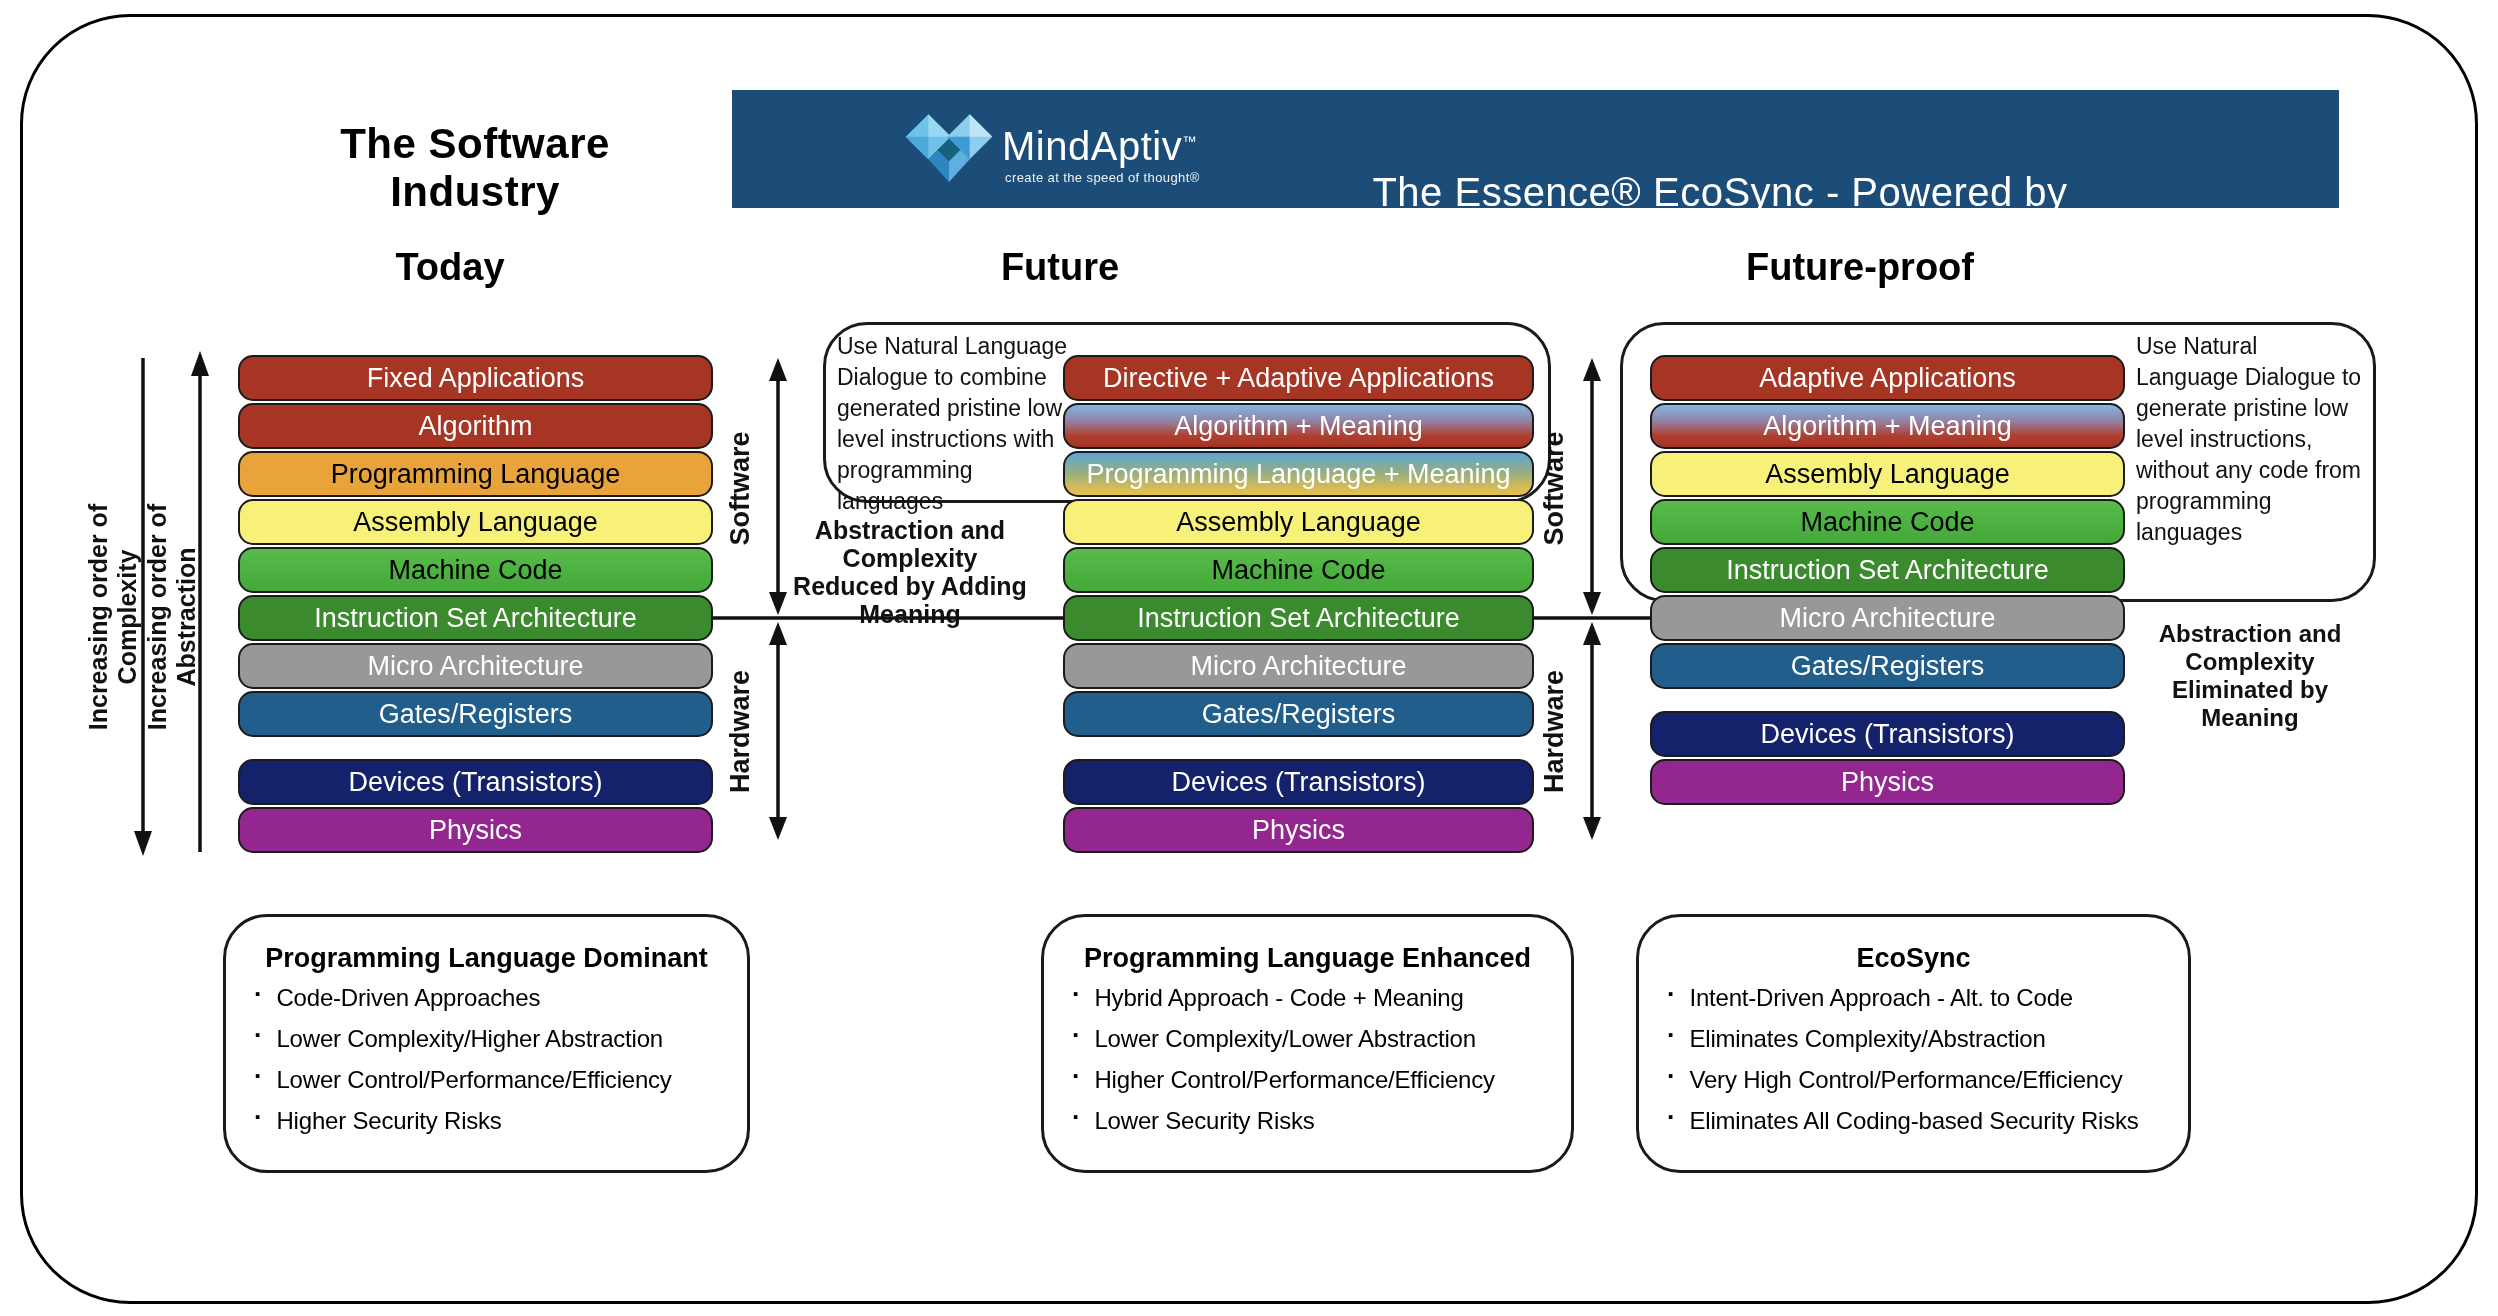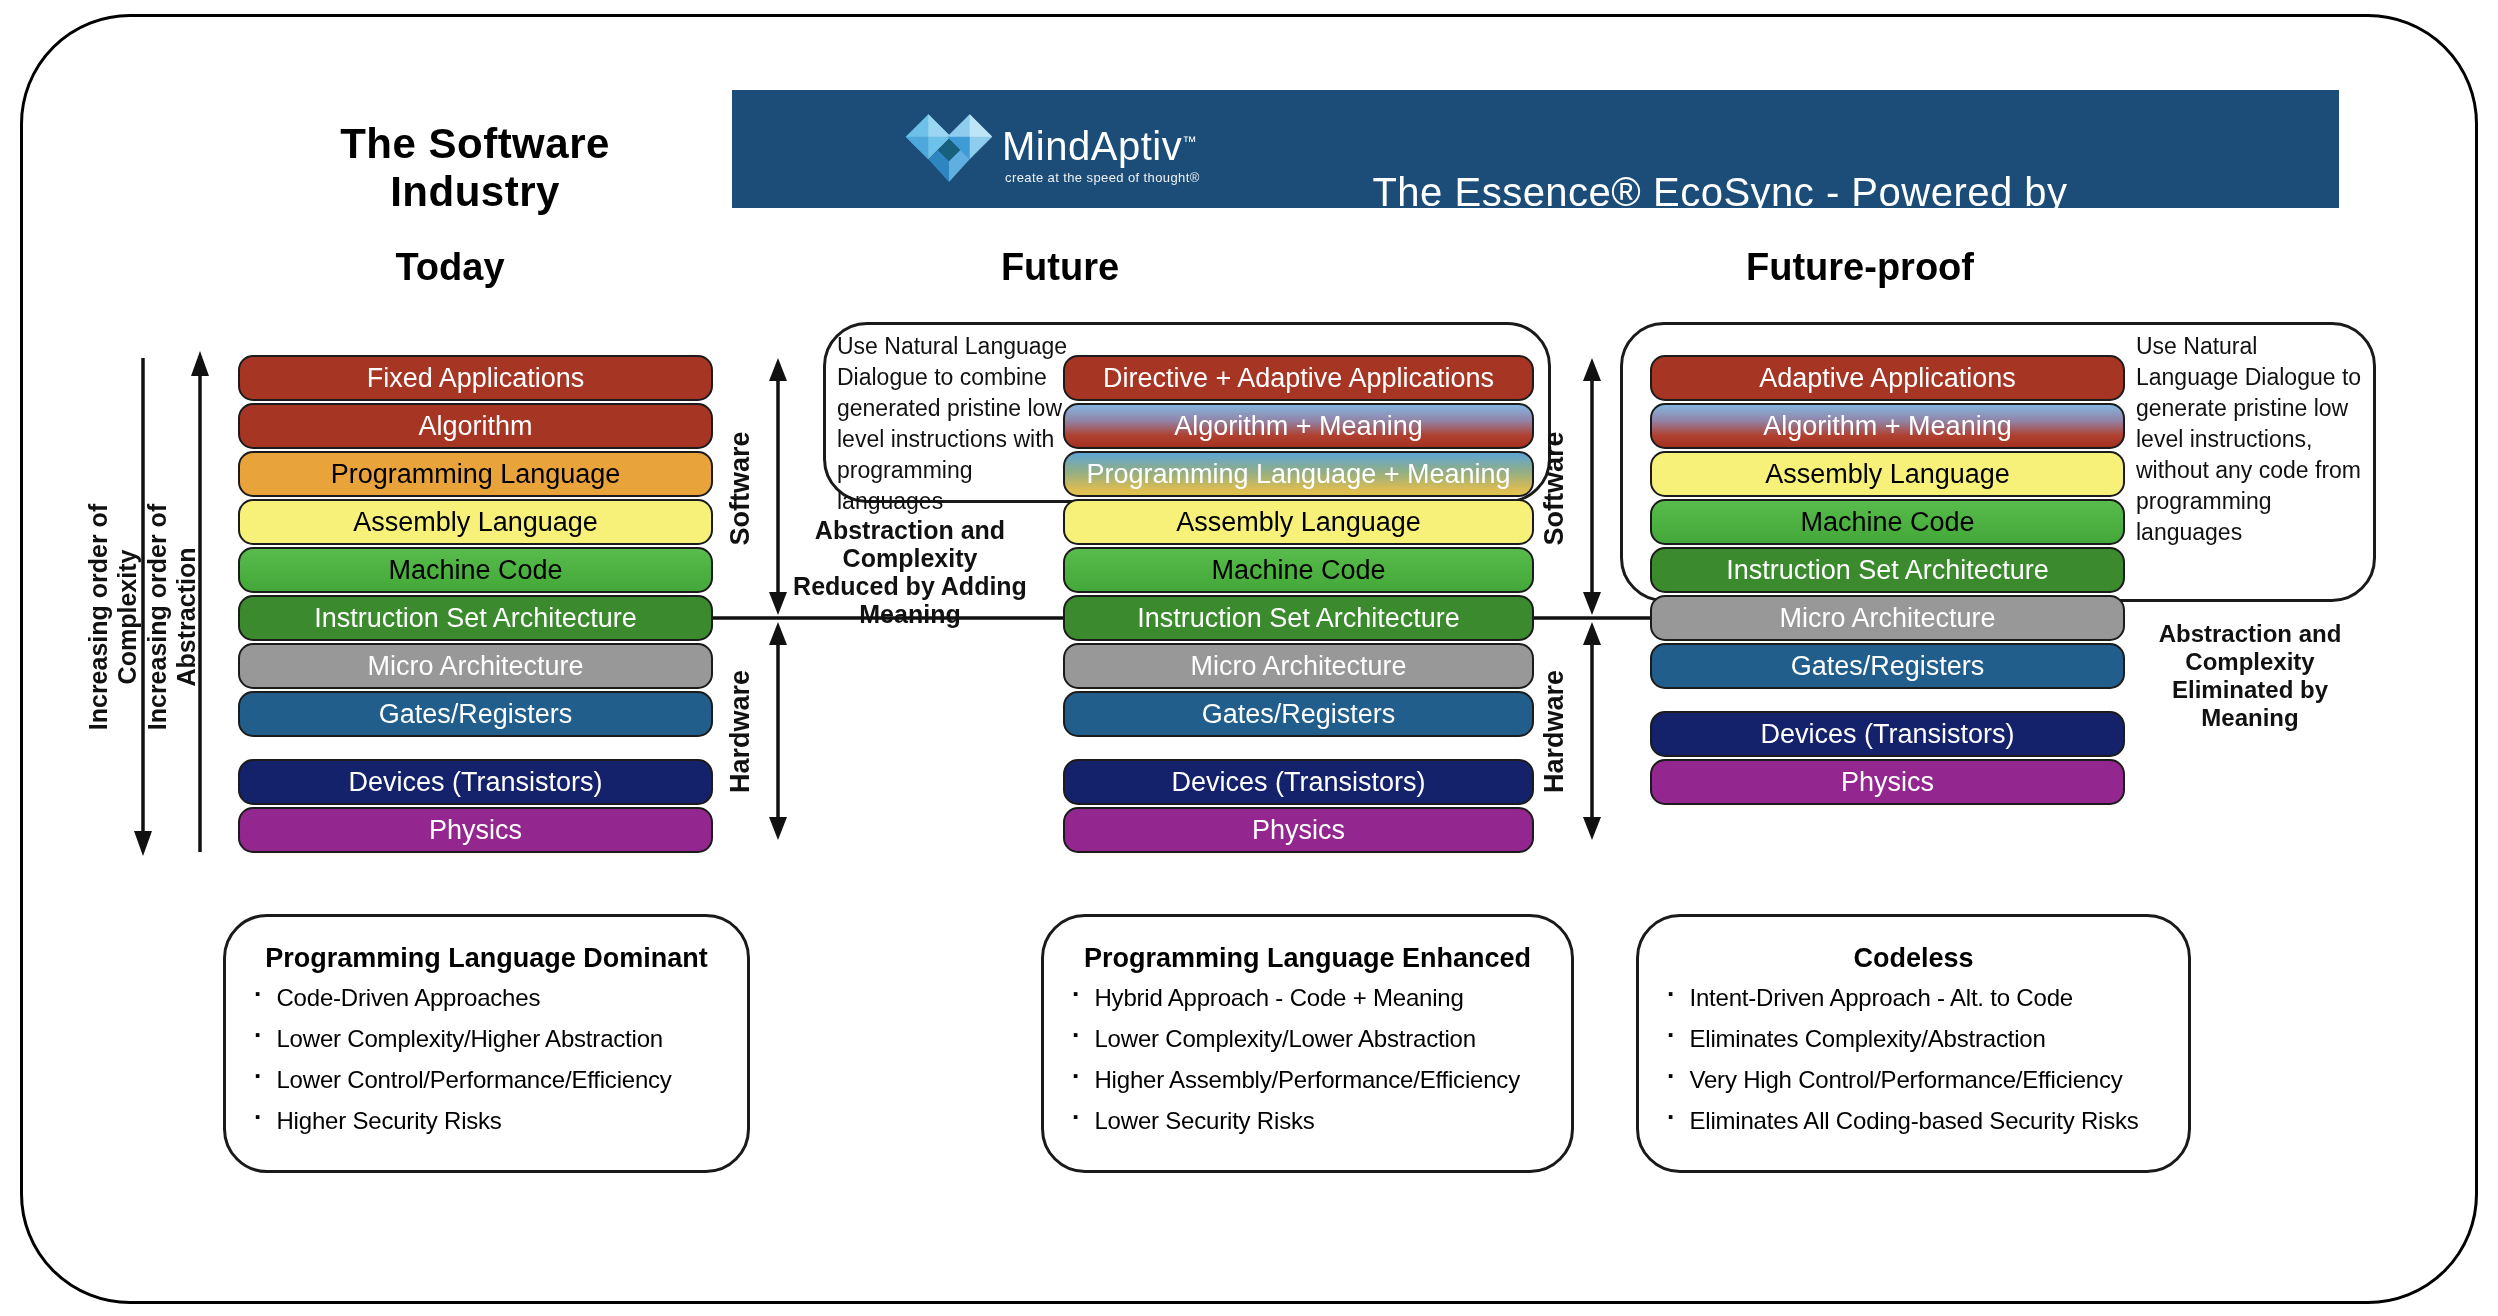--- a/index.html
+++ b/index.html
@@ -225,31 +225,31 @@
       <div class="sb-line">
           <span class="dot">·</span>
           <span>Hybrid Approach - Code + Meaning</span>
         </div>
       <div class="sb-line">
           <span class="dot">·</span>
           <span>Lower Complexity/Lower Abstraction</span>
         </div>
       <div class="sb-line">
           <span class="dot">·</span>
-          <span>Higher Assembly/Performance/Efficiency</span>
+          <span>Higher Control/Performance/Efficiency</span>
         </div>
       <div class="sb-line">
           <span class="dot">·</span>
           <span>Lower Security Risks</span>
         </div>
     </div>
   </div>
 
   <div class="abs sumbox sb-right">
-    <div class="sb-title">Codeless</div>
+    <div class="sb-title">EcoSync</div>
     <div class="sb-bullets">
       <div class="sb-line">
           <span class="dot">·</span>
           <span>Intent-Driven Approach - Alt. to Code</span>
         </div>
       <div class="sb-line">
           <span class="dot">·</span>
           <span>Eliminates Complexity/Abstraction</span>
         </div>
       <div class="sb-line">

